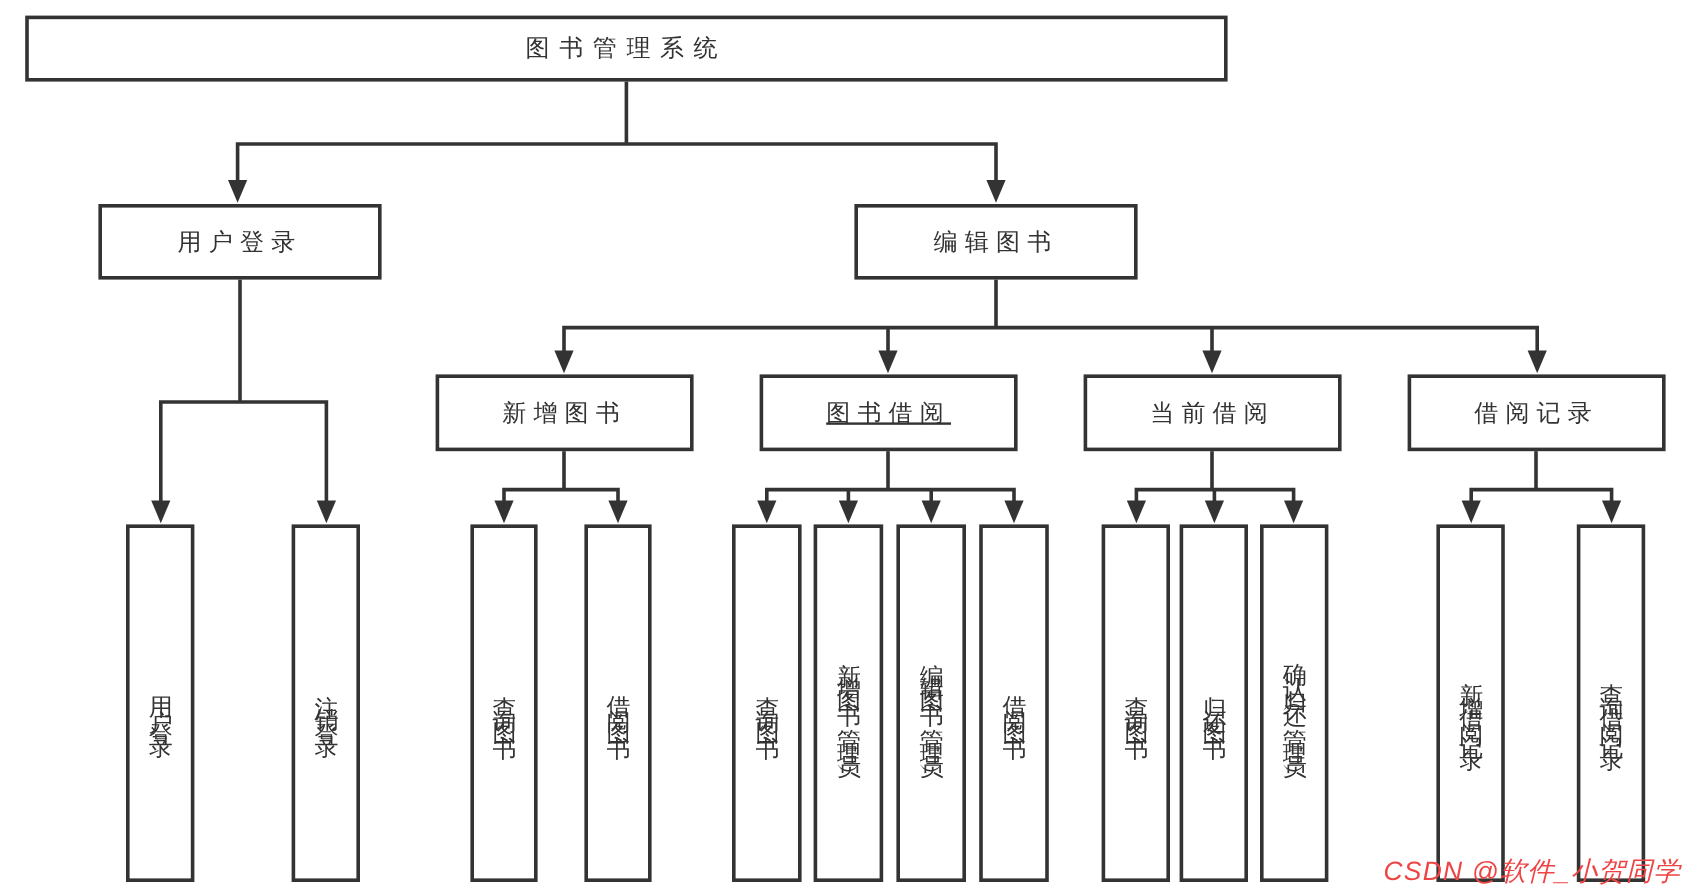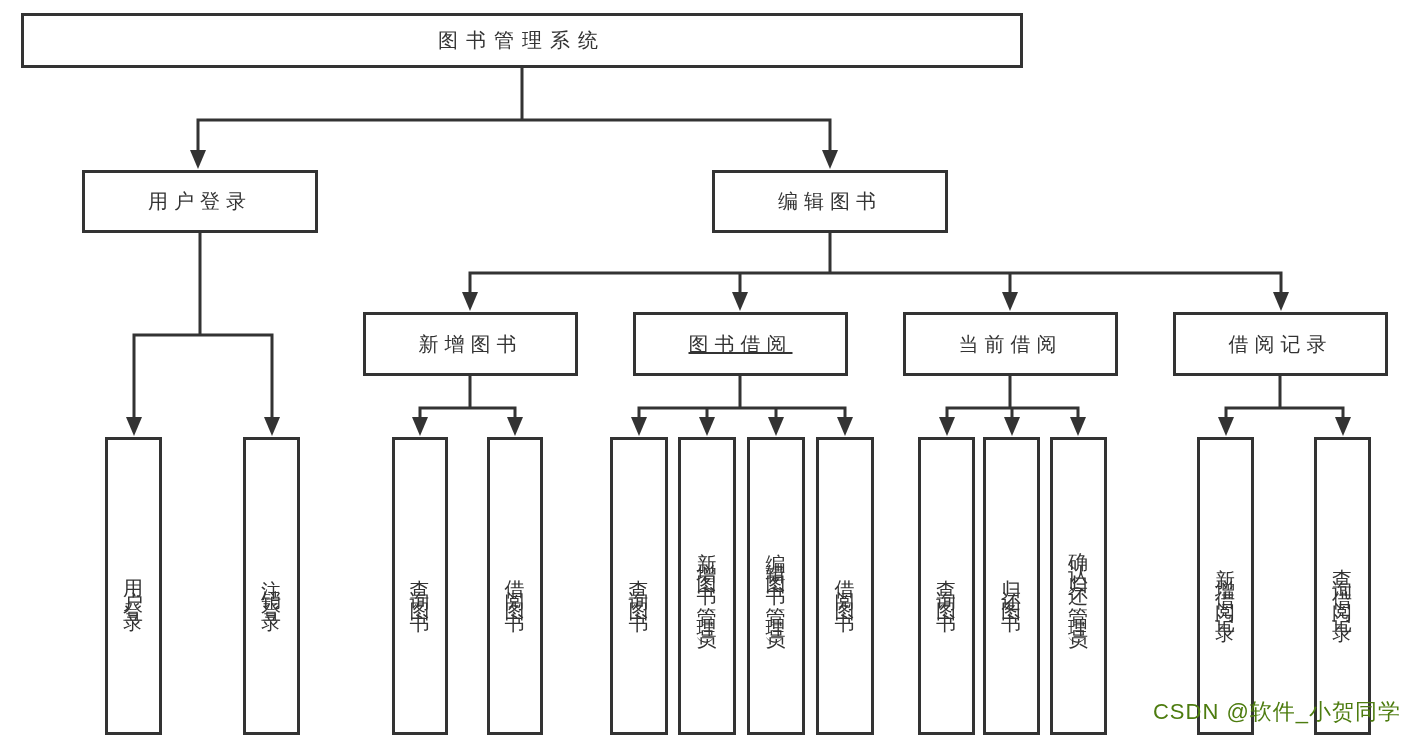--- a/index.html
+++ b/index.html
@@ -54,26 +54,27 @@
     writing-mode: vertical-rl;
     text-orientation: mixed;
     font-size: 20px;
     letter-spacing: 11px;
     line-height: 1;
     white-space: nowrap;
   }
   .watermark {
     position: absolute;
     right: 3px;
-    bottom: 20px;
+    bottom: 6px;
     font-size: 22px;
-    color: #4d7c0f;
+    color: #ef4444;
     letter-spacing: 1px;
     z-index: 10;
     white-space: nowrap;
+    font-style: italic;
   }
 </style>
 </head>
 <body>
 
 <div class="stage">
 
   <svg class="connectors" viewBox="0 0 1405 747">
 
     <g>

